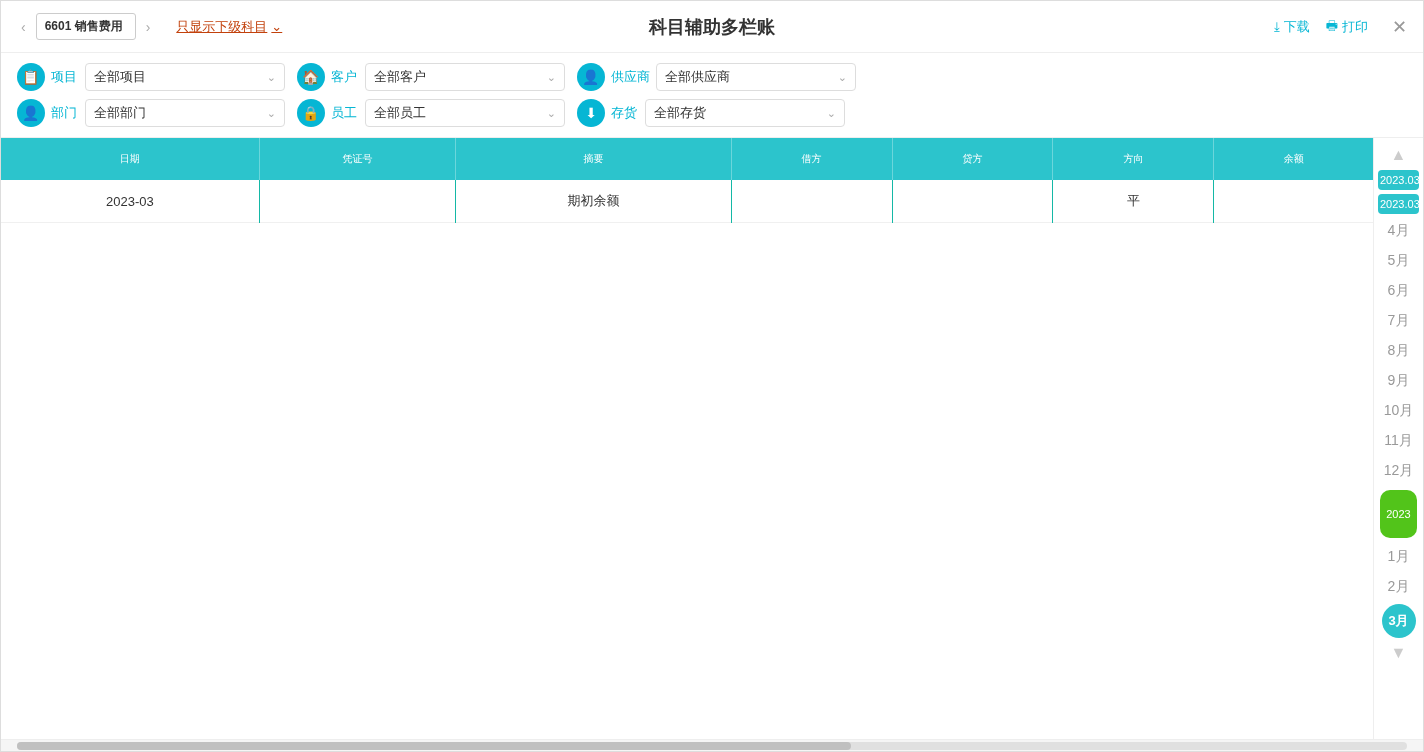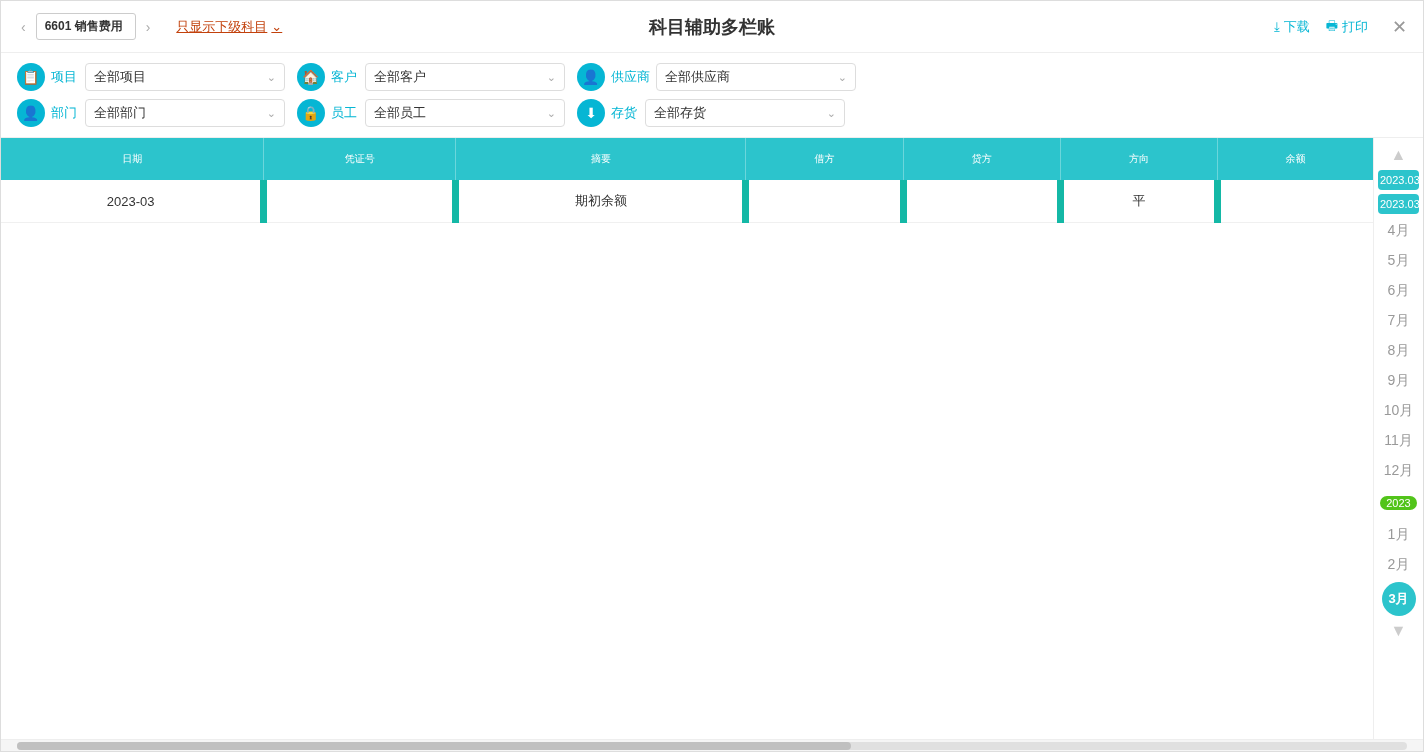--- a/index.html
+++ b/index.html
@@ -168,21 +168,21 @@
     }
     thead th:last-child { border-right: none; }
     tbody tr {
       border-bottom: 1px solid #f0f0f0;
     }
     tbody td {
       padding: 12px;
       text-align: center;
       color: #333;
       font-size: 13px;
-      border-right: 7px solid #14b8a6;
+      border-right: 1px solid #14b8a6;
     }
     tbody td:last-child { border-right: none; }
     
     .right-sidebar {
       width: 50px;
       background: #fff;
       border-left: 1px solid #eee;
       display: flex;
       flex-direction: column;
       align-items: center;
@@ -204,23 +204,23 @@
       text-align: center;
       width: 100%;
       display: flex;
       align-items: center;
       justify-content: center;
     }
     .sidebar-year-badge {
       background: #52c41a;
       color: white;
       border-radius: 10px;
-      padding: 1px 6px;
+      padding: 18px 6px;
       font-size: 11px;
-      margin: 8px 0;
+      margin: 2px 0;
     }
     
     .bottom-scroll {
       height: 12px;
       background: #f5f5f5;
       border-top: 1px solid #eee;
       position: relative;
     }
     .bottom-scroll-track {
       height: 8px;

